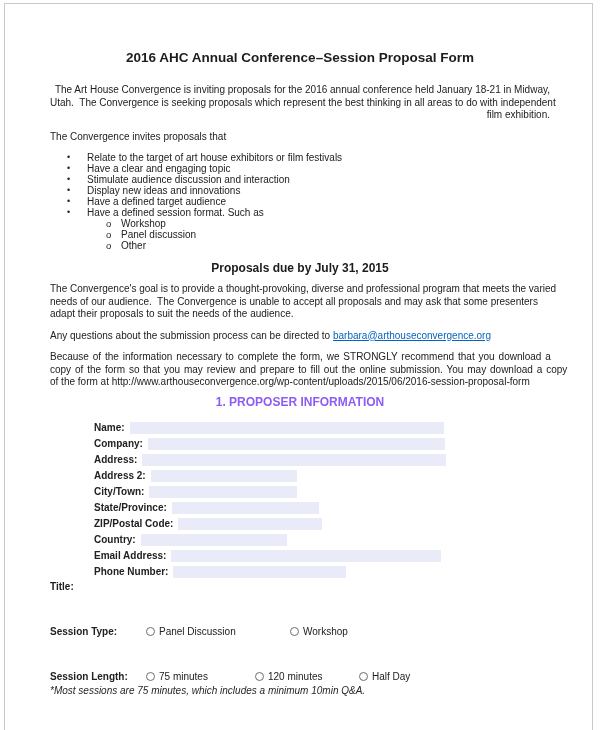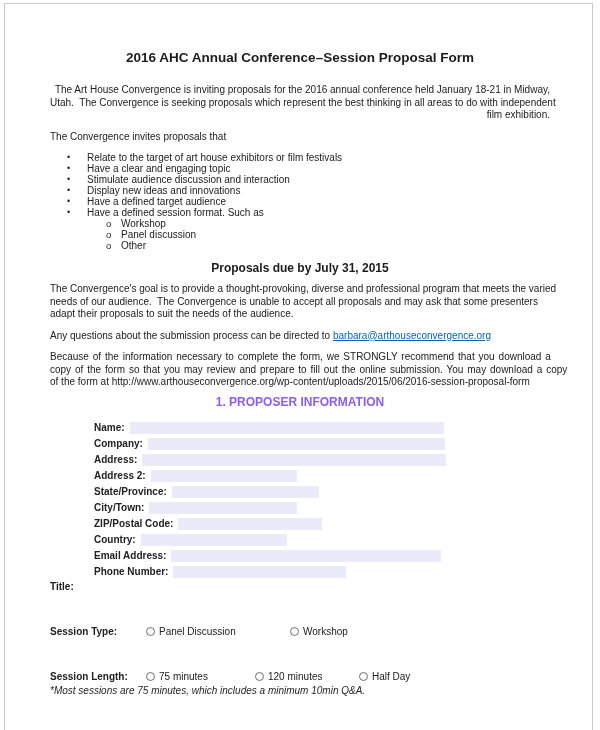--- a/index.html
+++ b/index.html
@@ -144,26 +144,26 @@
         <span class="fbox"></span>
       </div>
       <div class="frow" style="width:352px">
         <span class="flabel">Address:</span>
         <span class="fbox"></span>
       </div>
       <div class="frow" style="width:203px">
         <span class="flabel">Address 2:</span>
         <span class="fbox"></span>
       </div>
+      <div class="frow" style="width:203px">
+        <span class="flabel">City/Town:</span>
+        <span class="fbox"></span>
+      </div>
       <div class="frow" style="width:225px">
         <span class="flabel">State/Province:</span>
-        <span class="fbox"></span>
-      </div>
-      <div class="frow" style="width:203px">
-        <span class="flabel">City/Town:</span>
         <span class="fbox"></span>
       </div>
       <div class="frow" style="width:228px">
         <span class="flabel">ZIP/Postal Code:</span>
         <span class="fbox"></span>
       </div>
       <div class="frow" style="width:193px">
         <span class="flabel">Country:</span>
         <span class="fbox"></span>
       </div>

